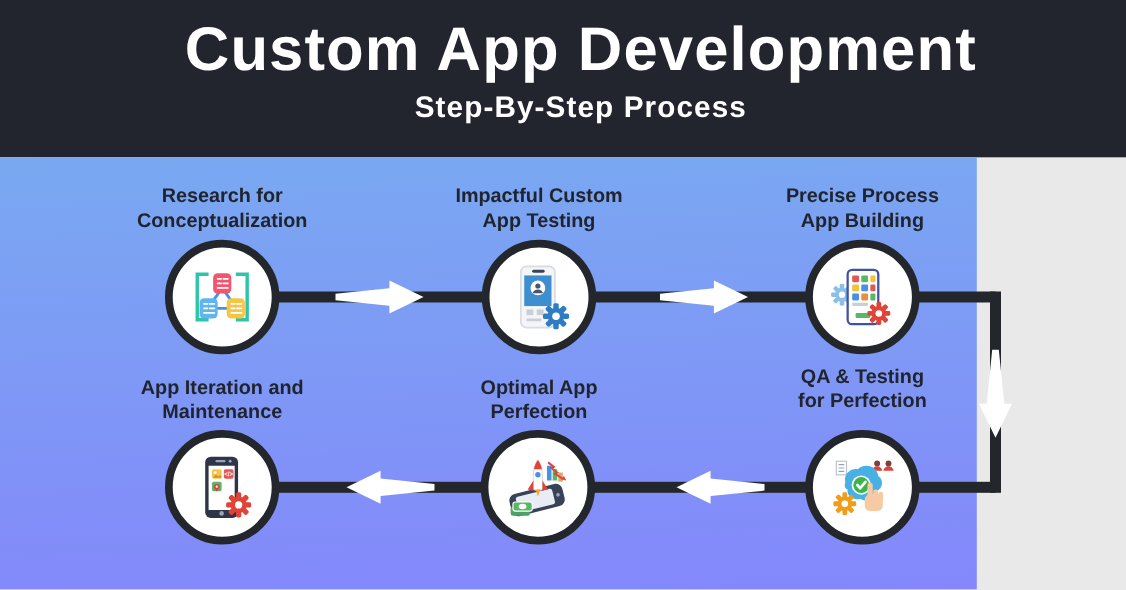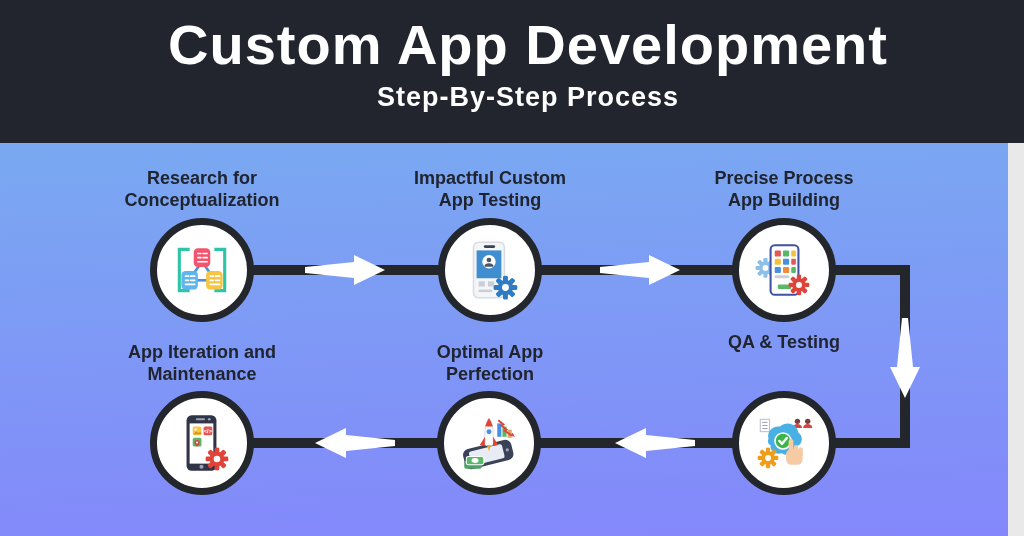--- a/index.html
+++ b/index.html
@@ -13,21 +13,21 @@
     background:#22252e;color:#fff;text-align:center;padding-left:16px;
   }
   .header h1{
     margin:14px 0 0 0;font-size:56px;font-weight:800;letter-spacing:1px;line-height:1.1;
   }
   .header h2{
     margin:6px 0 0 0;font-size:27px;font-weight:700;letter-spacing:1px;
   }
   
   .main{
-    position:absolute;left:0;top:143px;width:1008px;height:393px;
+    position:absolute;left:0;top:143px;width:888px;height:393px;
     background:linear-gradient(178deg,#79a9f1 0%,#8487fb 100%);
   }
   .connector{position:absolute;background:#23262b;}
   .line-top{left:202px;top:122px;width:703px;height:10px;}
   .line-right{left:900px;top:122px;width:10px;height:183px;}
   .line-bottom{left:202px;top:295px;width:703px;height:10px;}
   .arrow{position:absolute;}
   .arrow svg{display:block;}
   .arrow-r1{left:302px;top:104px;}
   .arrow-r2{left:597px;top:104px;}
@@ -115,20 +115,21 @@
     <div class="step-label l2">
       <div>Impactful Custom</div>
       <div>App Testing</div>
     </div>
     <div class="step-label l3">
       <div>Precise Process</div>
       <div>App Building</div>
     </div>
     <div class="step-label l4">
       <div>QA &amp; Testing</div>
+      <div>for Perfection</div>
     </div>
     <div class="step-label l5">
       <div>Optimal App</div>
       <div>Perfection</div>
     </div>
     <div class="step-label l6">
       <div>App Iteration and</div>
       <div>Maintenance</div>
     </div>
 

